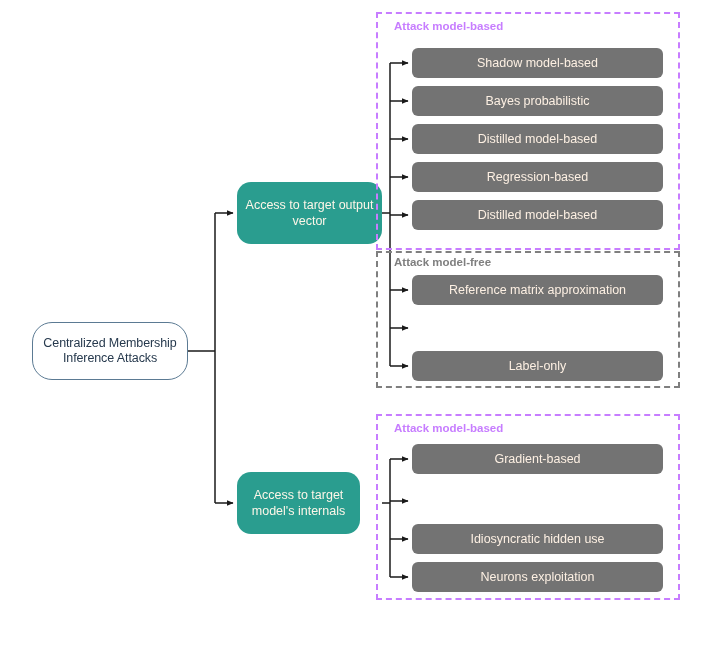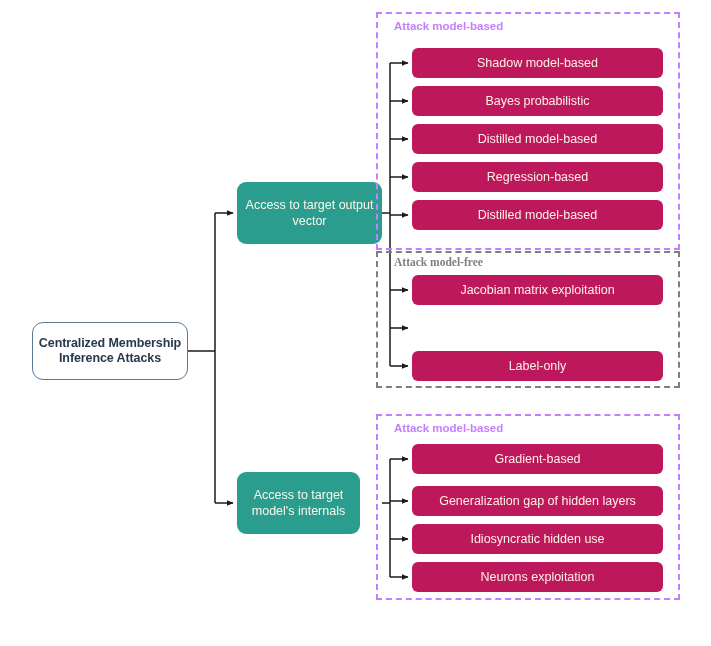--- a/index.html
+++ b/index.html
@@ -31,38 +31,38 @@
   
   .root-node {
     position: absolute;
     left: 32px;
     top: 322px;
     width: 156px;
     height: 58px;
     box-sizing: border-box;
     background: #ffffff;
     border: 1.3px solid #5b7a93;
-    border-radius: 11px;
+    border-radius: 20px;
     display: flex;
     align-items: center;
     justify-content: center;
     text-align: center;
     color: #26394d;
     font-size: 12.5px;
-    font-weight: bold;
+    font-weight: normal;
     line-height: 15.5px;
     letter-spacing: -0.1px;
   }
 
   
   .teal-node {
     position: absolute;
     box-sizing: border-box;
     background: #2a9d8f;
-    border-radius: 9px;
+    border-radius: 14px;
     display: flex;
     align-items: center;
     justify-content: center;
     text-align: center;
     color: #fdf6e8;
     font-size: 12.5px;
     line-height: 16px;
   }
   #teal-output { left: 237px; top: 182px; width: 145px; height: 62px; }
   #teal-internals { left: 237px; top: 472px; width: 123px; height: 62px; }
@@ -80,34 +80,34 @@
   #group-middle   { left: 376px; top: 251px; width: 304px; height: 137px; }
   #group-bottom   { left: 376px; top: 414px; width: 304px; height: 186px; }
 
   .group-label {
     position: absolute;
     font-size: 11.5px;
     font-weight: bold;
     white-space: nowrap;
   }
   .group-label.purple { color: #c77dff; }
-  .group-label.gray   { color: #7f7f7f; font-family: Liberation Serif, serif; }
+  .group-label.gray   { color: #7f7f7f; }
 
   #label-top     { left: 394px; top: 20px; }
   #label-middle  { left: 394px; top: 256px; }
   #label-bottom  { left: 394px; top: 422px; }
 
   
   .leaf {
     position: absolute;
     left: 412px;
     width: 251px;
     height: 30px;
     box-sizing: border-box;
-    background: #be185d;
+    background: #737373;
     border-radius: 6px;
     display: flex;
     align-items: center;
     justify-content: center;
     text-align: center;
     color: #fdf0e3;
     font-size: 12.5px;
     line-height: 14px;
     white-space: nowrap;
   }
@@ -182,35 +182,32 @@
     <span>Regression-based</span>
   </div>
   <div class="leaf" style="top:200px">
     <span>Distilled model-based</span>
   </div>
 
   <div class="group-box gray" id="group-middle"></div>
   <div class="group-label gray" id="label-middle">Attack model-free</div>
 
   <div class="leaf" style="top:275px">
-    <span>Jacobian matrix exploitation</span>
+    <span>Reference matrix approximation</span>
   </div>
   <div class="leaf" style="top:351px">
     <span>Label-only</span>
   </div>
 
   <div class="group-box purple" id="group-bottom"></div>
   <div class="group-label purple" id="label-bottom">Attack model-based</div>
 
   <div class="leaf" style="top:444px">
     <span>Gradient-based</span>
   </div>
-  <div class="leaf" style="top:486px">
-    <span>Generalization gap of hidden layers</span>
-  </div>
   <div class="leaf" style="top:524px">
     <span>Idiosyncratic hidden use</span>
   </div>
   <div class="leaf" style="top:562px">
     <span>Neurons exploitation</span>
   </div>
 
 </div>
 
 </body></html>

